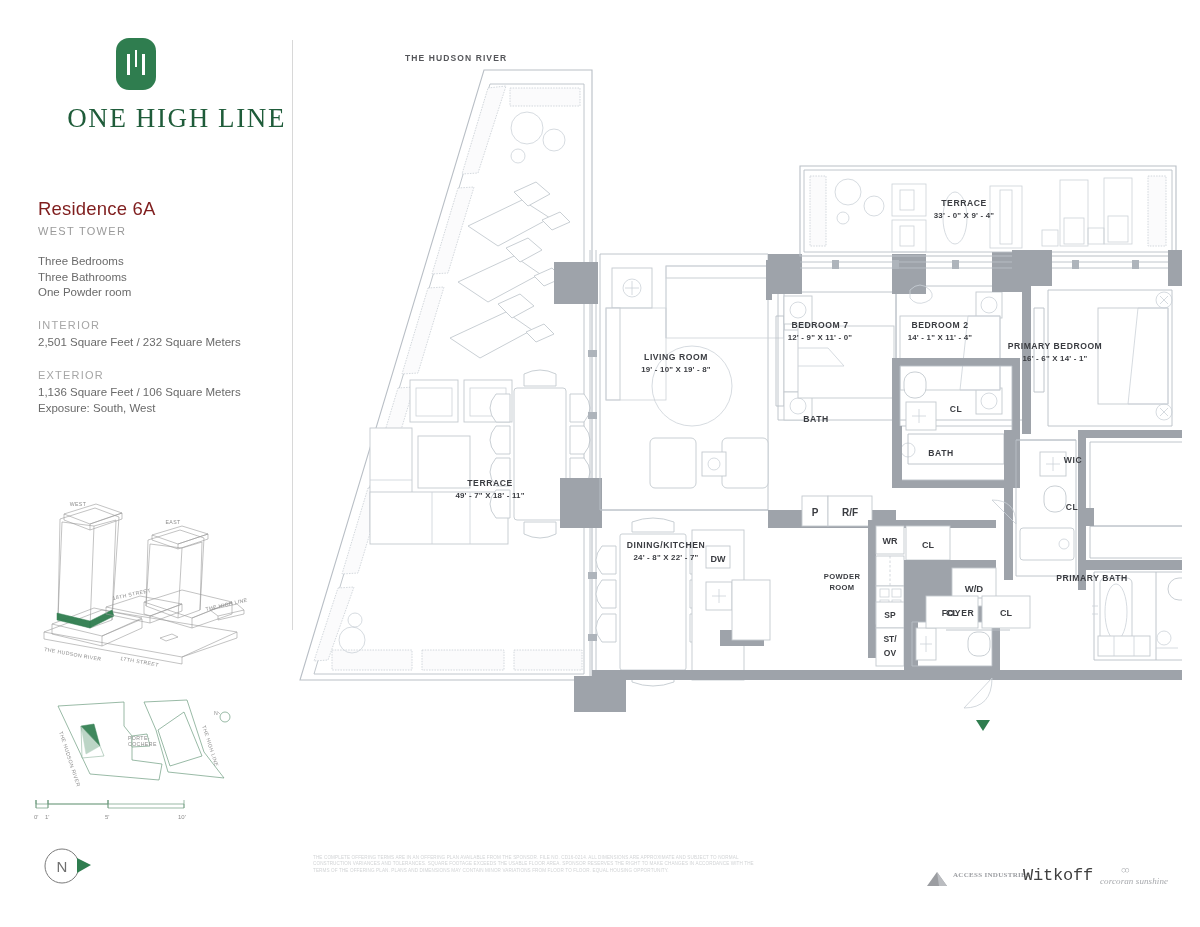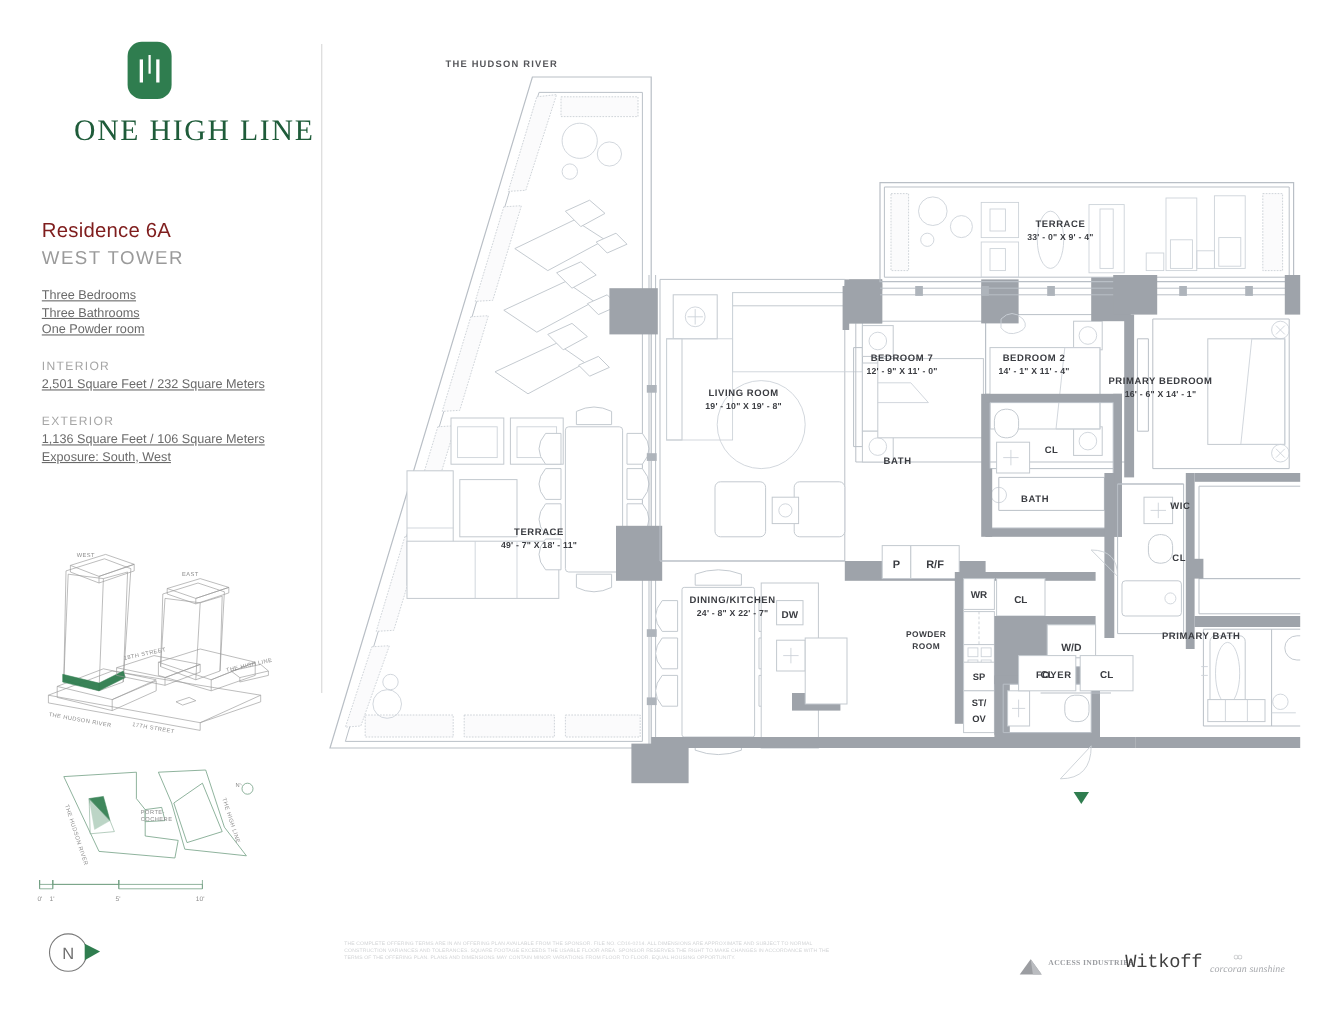--- a/index.html
+++ b/index.html
@@ -53,30 +53,30 @@
   }
 
   .res-title {
     margin-top: 64px;
     font-size: 18.5px;
     color: #7f1d1d;
     letter-spacing: .2px;
   }
   .res-sub {
     margin-top: 5px;
-    font-size: 17px;
+    font-size: 11px;
     letter-spacing: 1.3px;
     color: #9a9a9a;
   }
   .block { margin-top: 17px; font-size: 11.5px; line-height: 15.5px; color: #6a6a6a; }
   .block .lbl {
     font-size: 11px; letter-spacing: 1.2px; color: #a6a6a6;
     margin-bottom: 2px;
   }
-  .block .line { white-space: nowrap; text-decoration: underline; }
+  .block .line { white-space: nowrap; }
 
   
   #tower-diagram { position: absolute; left: 32px; top: 492px; width: 230px; height: 175px; }
   #site-map      { position: absolute; left: 32px; top: 684px; width: 230px; height: 110px; }
   #scale-bar     { position: absolute; left: 32px; top: 792px; width: 180px; height: 36px; }
   #compass       { position: absolute; left: 40px; top: 842px; width: 70px; height: 48px; }
 
   .diag-txt { font-size: 5.2px; fill: #8d8d8d; letter-spacing: .4px; font-family: "Liberation Sans", sans-serif; }
   .diag-line { fill: none; stroke: #9a9a9a; stroke-width: .6; }
   .diag-green { fill: #2f7d4f; stroke: #2f7d4f; stroke-width: .5; }

